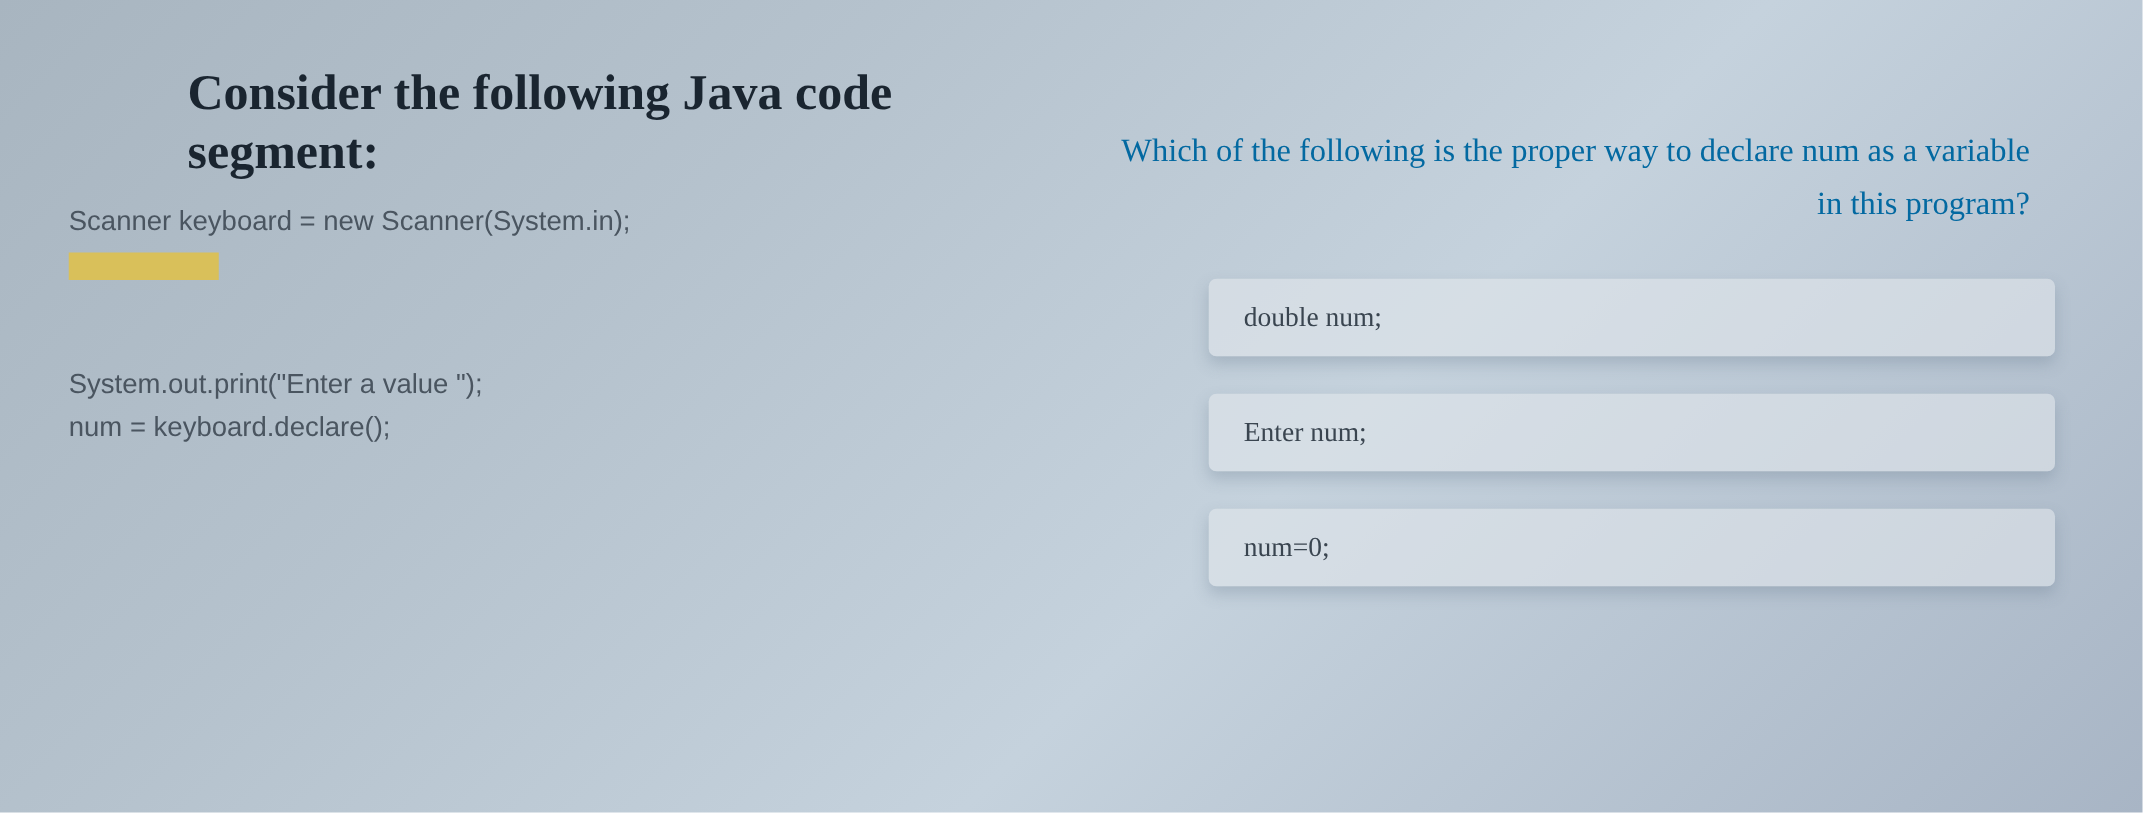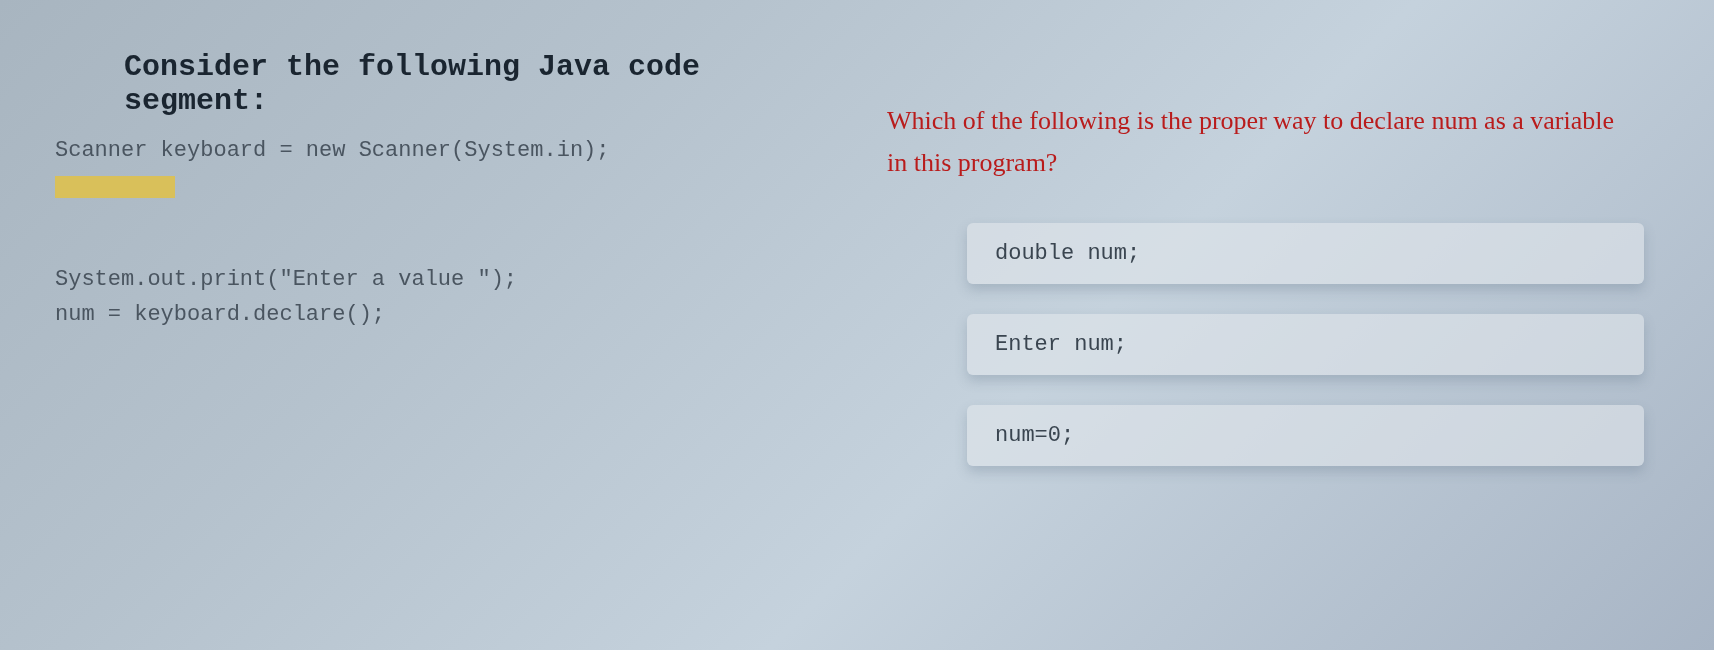--- a/index.html
+++ b/index.html
@@ -15,29 +15,28 @@
     .container {
       display: flex;
       padding: 50px 40px 40px 50px;
       gap: 40px;
     }
     .left-panel {
       flex: 1;
       min-width: 700px;
     }
     .title {
-      font-size: 30px;
+      font-size: 40px;
       font-weight: bold;
       color: #1a2530;
-      margin-left: 74px;
+      margin-left: 100px;
       margin-bottom: 15px;
-      font-family: Liberation Mono, monospace;
     }
     .code-line {
-      font-family: Liberation Mono, monospace;
+      font-family: Liberation Sans, sans-serif;
       font-size: 22px;
       color: #4a5560;
       line-height: 1.6;
       margin-left: 5px;
     }
     .highlight-blank {
       display: inline-block;
       width: 120px;
       height: 22px;
       background: #d9c05a;
@@ -48,37 +47,37 @@
     .code-block-2 {
       margin-top: 30px;
     }
     .right-panel {
       flex: 1;
       padding-top: 50px;
       padding-right: 30px;
     }
     .question {
       font-size: 26px;
-      color: #b91c1c;
-      text-align: left;
+      color: #0369a1;
+      text-align: right;
       line-height: 1.6;
       margin-bottom: 40px;
       padding: 0 20px;
     }
     .options {
       display: flex;
       flex-direction: column;
       gap: 30px;
       padding-left: 100px;
     }
     .option {
       background: rgba(225, 230, 235, 0.6);
       border-radius: 6px;
       padding: 18px 28px;
-      font-family: Liberation Mono, monospace;
+      font-family: Liberation Serif, serif;
       font-size: 22px;
       color: #3a4550;
       box-shadow: 0 6px 12px rgba(100, 120, 140, 0.3);
       cursor: pointer;
     }
   </style>
 </head>
 <body>
 
 <div class="container">

